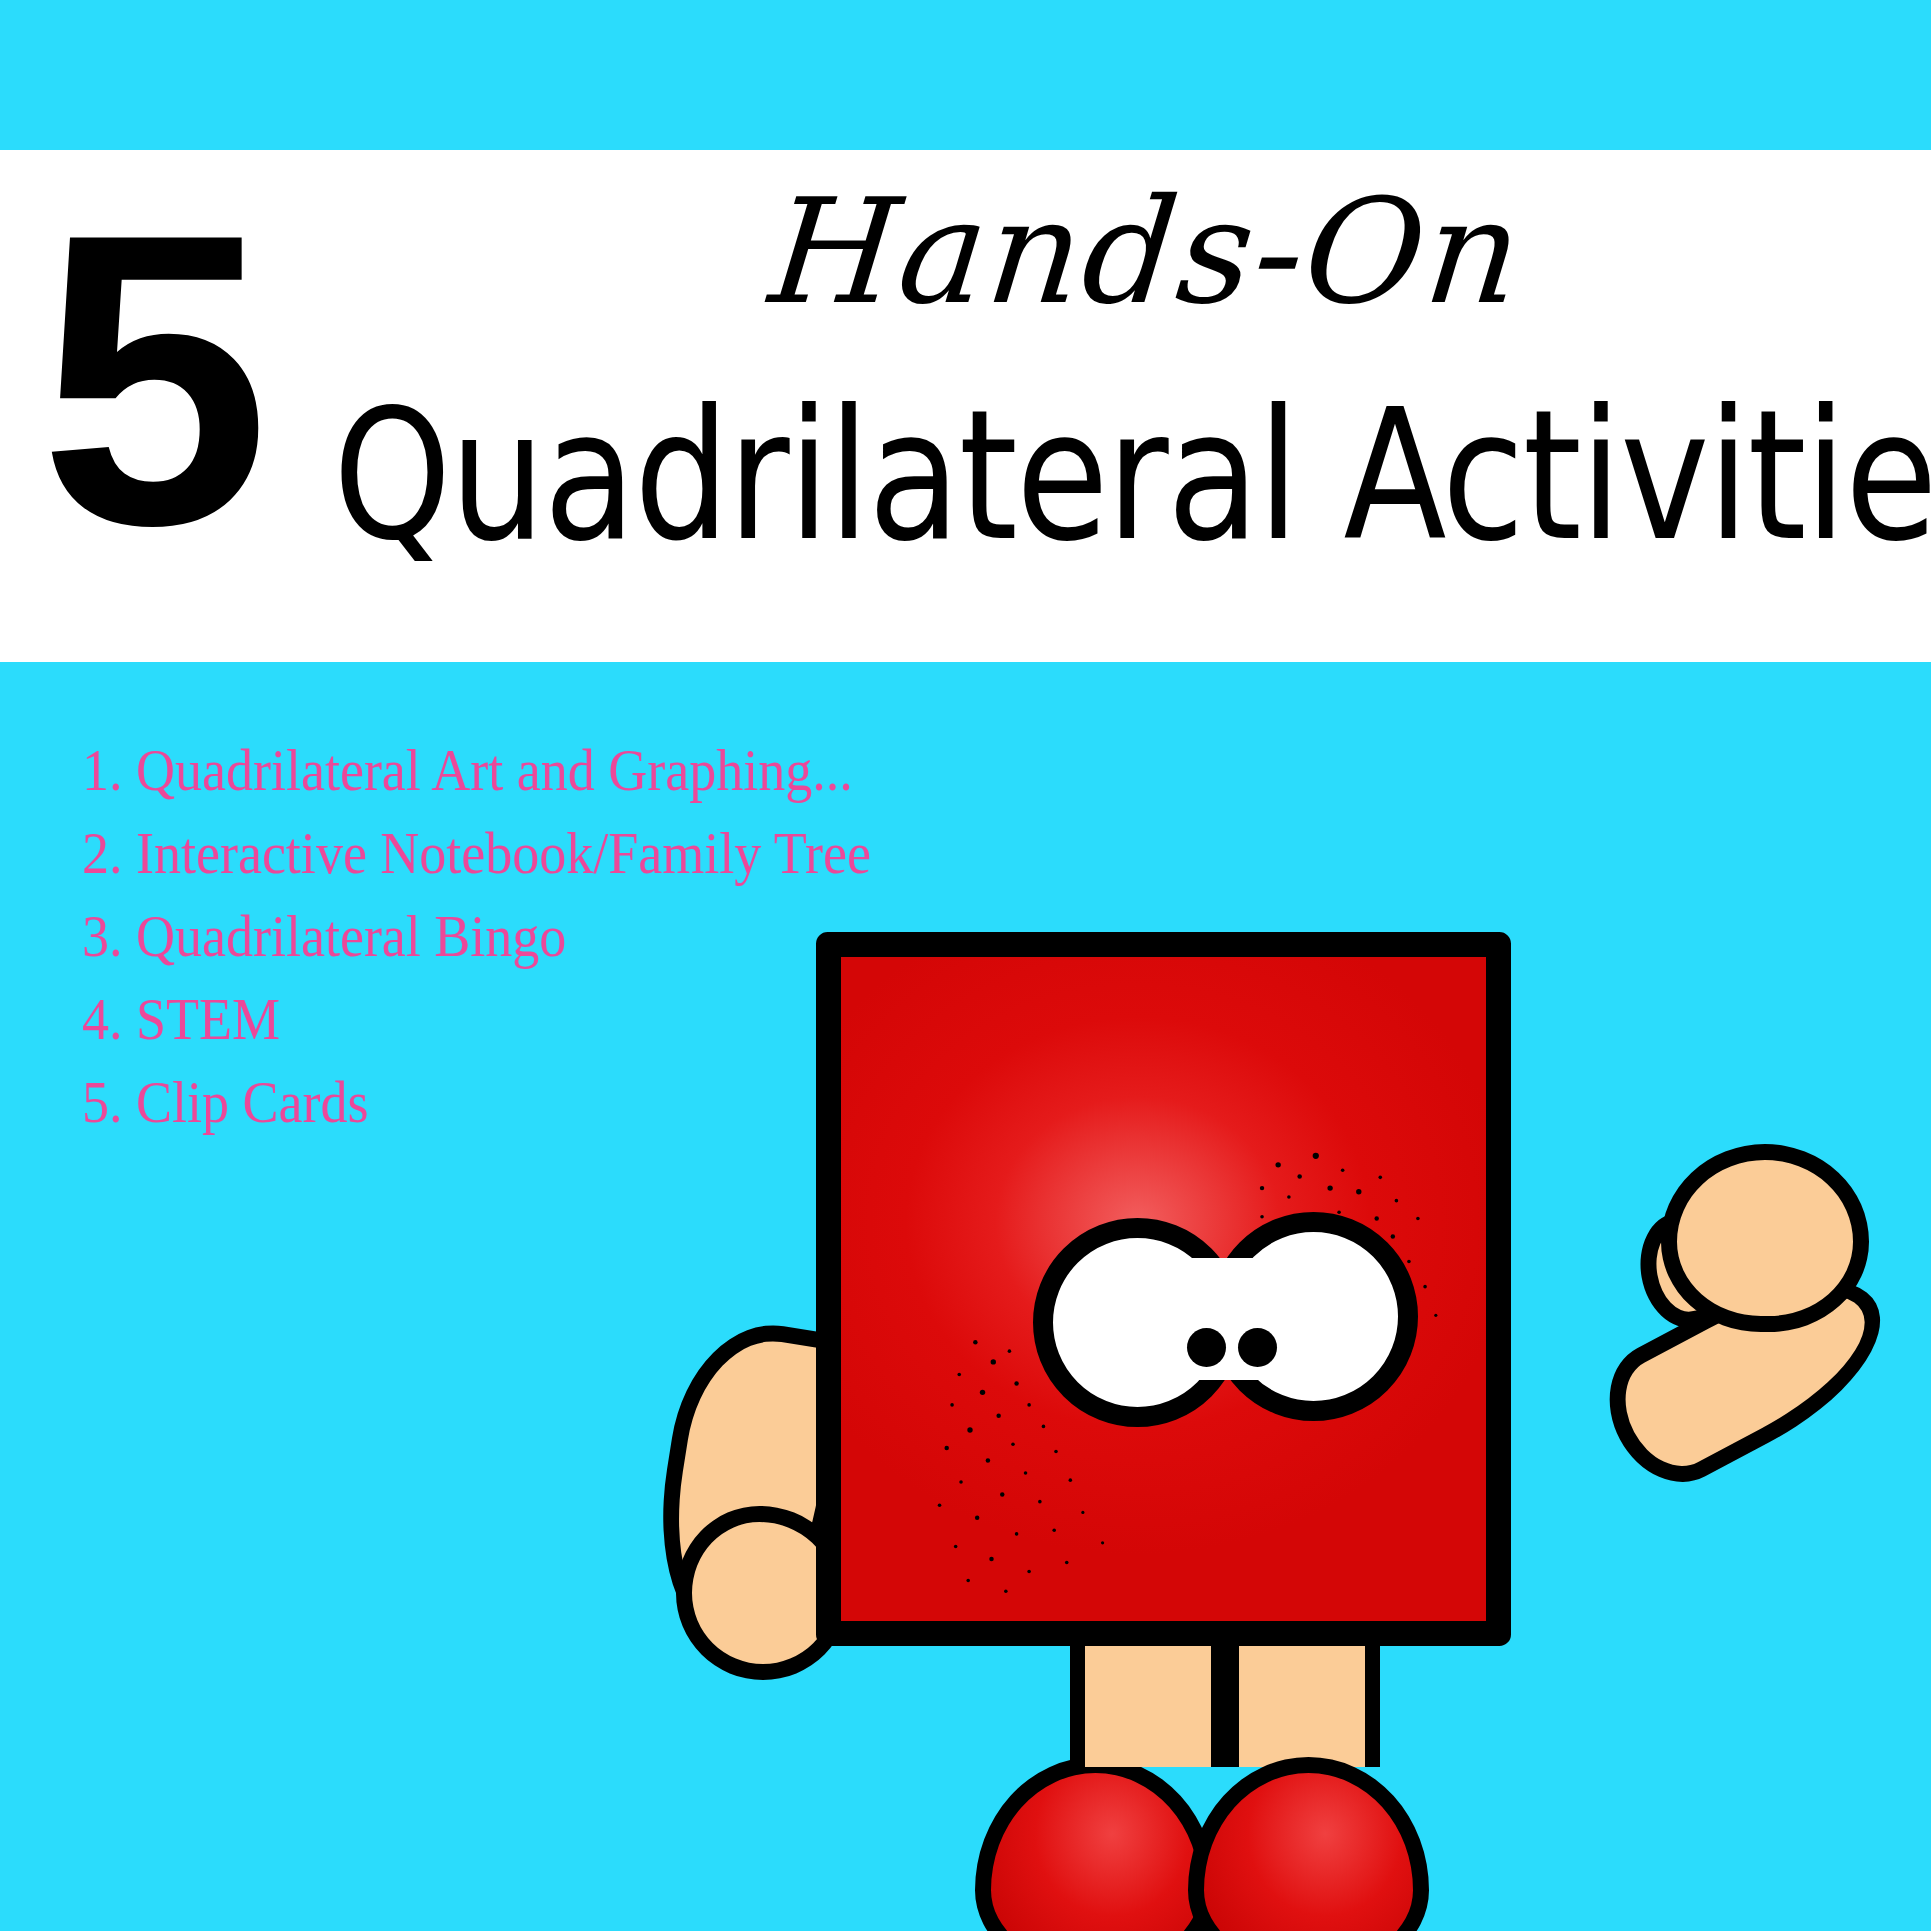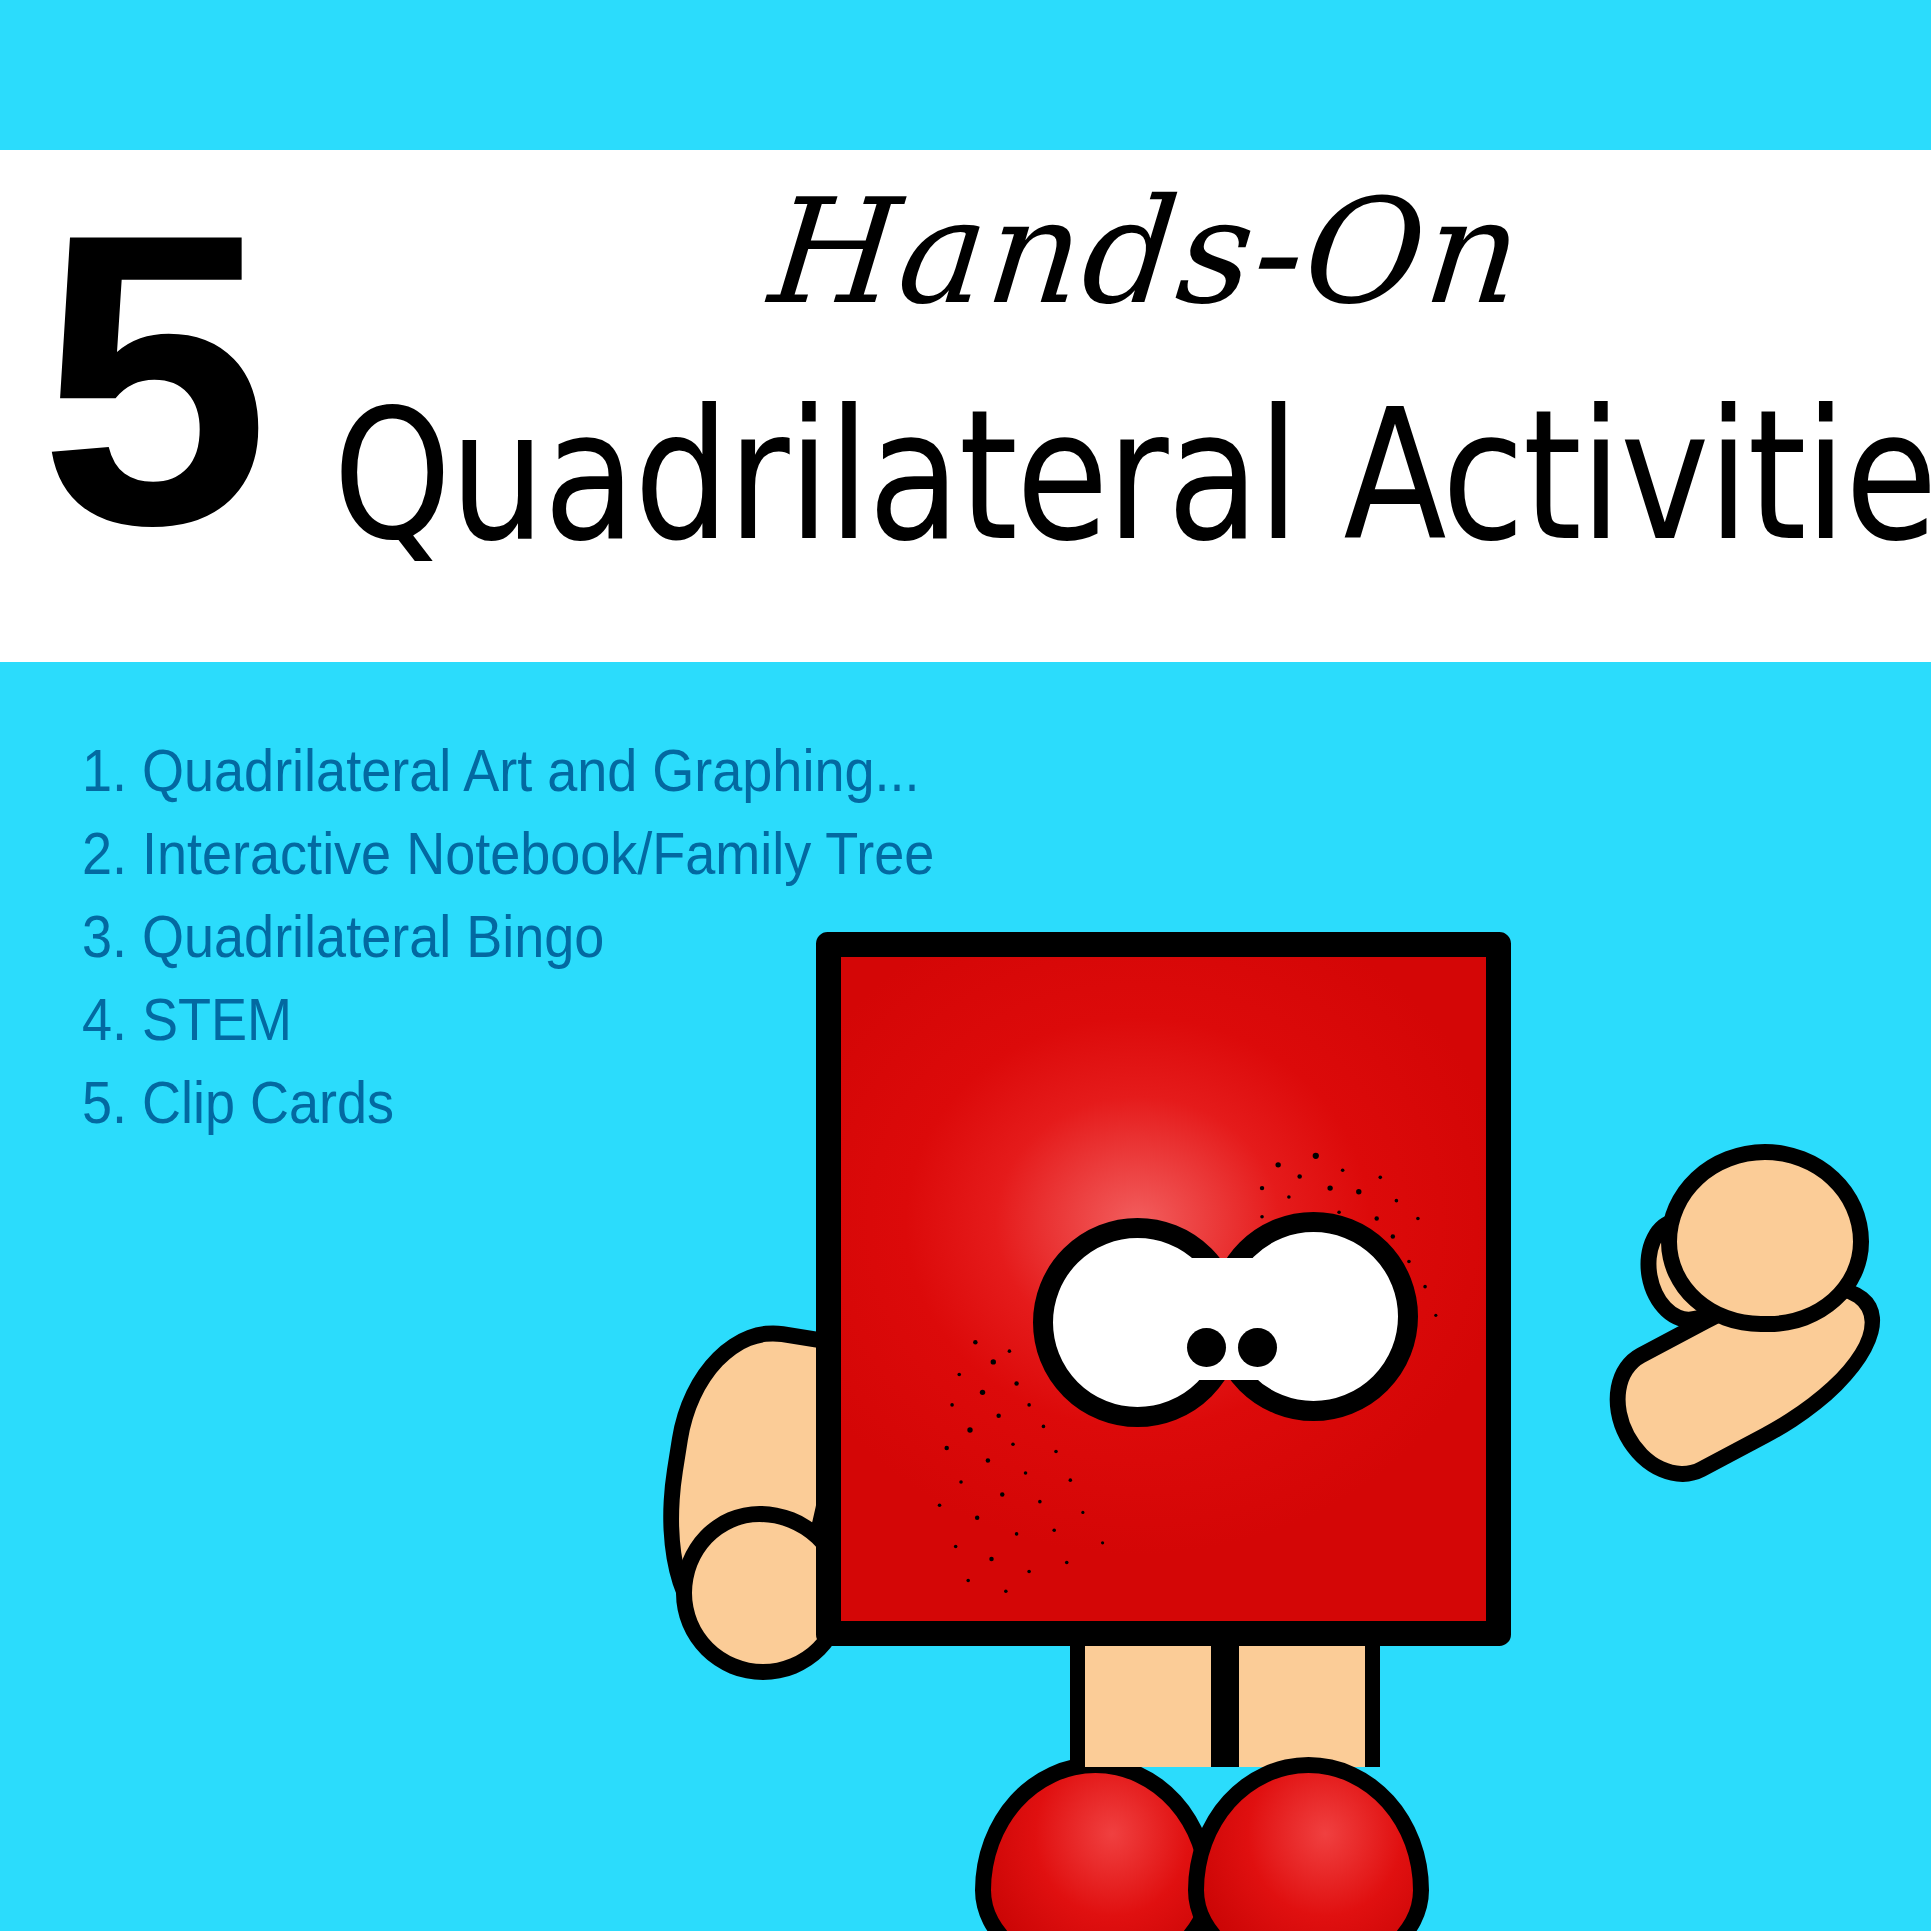--- a/index.html
+++ b/index.html
@@ -61,22 +61,22 @@
     white-space: nowrap;
     transform: scaleX(0.93);
     transform-origin: left top;
     letter-spacing: -1.9px;
   }
   .activity-list {
     position: absolute;
     left: 82px;
     top: 729px;
     width: 1159px;
-    color: #0369a1;
-    font-family: Liberation Sans, sans-serif;
+    color: #ec4899;
+    font-family: Liberation Serif, serif;
     font-size: 60px;
     line-height: 83px;
     white-space: nowrap;
   }
   .activity-list li {
     list-style: none;
     transform: scaleX(0.9);
     transform-origin: left center;
   }
   .activity-list ol { margin: 0; padding: 0; }

